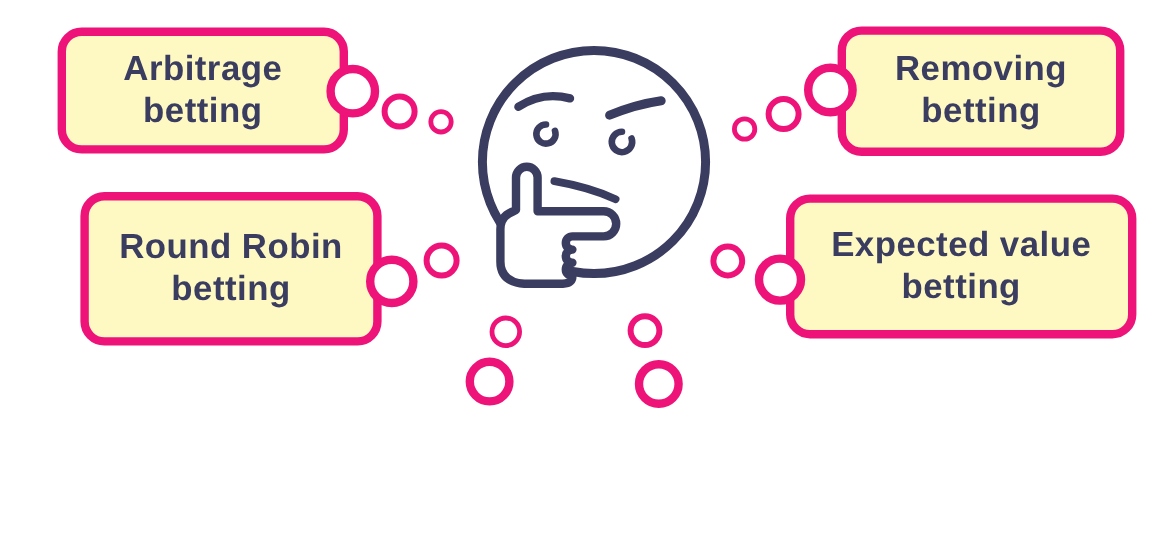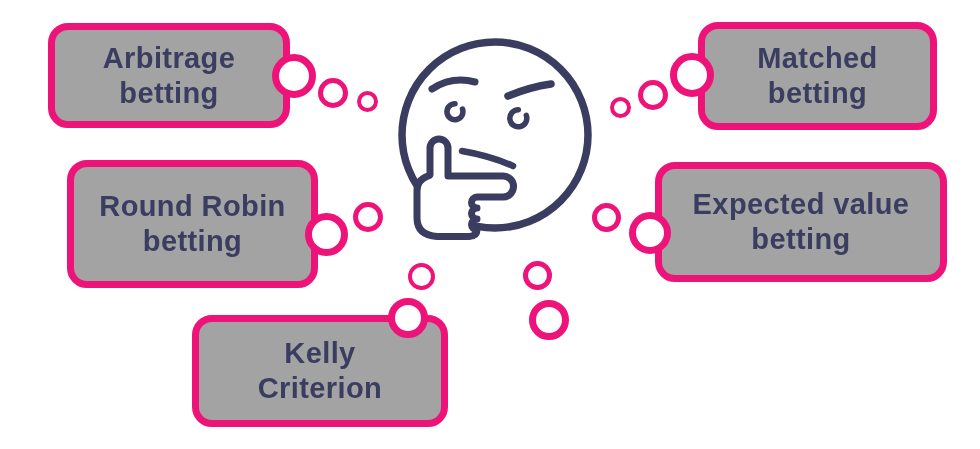--- a/index.html
+++ b/index.html
@@ -7,21 +7,21 @@
     position: relative;
     width: 980px;
     height: 449px;
     background: #ffffff;
     overflow: hidden;
     font-family: "Liberation Sans", sans-serif;
   }
   .bubble-box {
     position: absolute;
     box-sizing: border-box;
-    background: #a3a3a3;
+    background: #fef9c3;
     border: 7px solid var(--pink);
     border-radius: 20px;
     display: flex;
     align-items: center;
     justify-content: center;
     text-align: center;
     font-weight: bold;
     font-size: 29px;
     line-height: 1.2;
     letter-spacing: 0.4px;
@@ -85,31 +85,29 @@
     <path class="face-stroke" stroke-width="7" d="M 39 58 Q 59 45 82 51"></path>
     <path class="face-stroke" stroke-width="7.5" d="M 115 65 Q 137 56 158 53"></path>
     <path class="face-stroke" stroke-width="5.5" d="M 62 72.7 A 8 8 0 1 0 69.5 78"></path>
     <path class="face-stroke" stroke-width="5.5" d="M 125.3 78.8 A 8.5 8.5 0 1 0 133.3 84.4"></path>
     <path class="face-stroke" stroke-width="6.5" d="M 69 120 Q 98 125 120 135"></path>
   </svg>
 
   <div class="bubble-box" style="left:48px;  top:23px;  width:242px; height:105px;">Arbitrage
 betting</div>
 
-  <div class="bubble-box" style="left:698px; top:22px;  width:239px; height:108px;">Matched
+  <div class="bubble-box" style="left:698px; top:22px;  width:239px; height:108px;">Removing
 betting</div>
 
   <div class="bubble-box" style="left:67px;  top:160px; width:251px; height:128px;">Round Robin
 betting</div>
 
   <div class="bubble-box" style="left:655px; top:162px; width:292px; height:120px;">Expected value
 betting</div>
 
-  <div class="bubble-box" style="left:192px; top:315px; width:256px; height:112px;">Kelly
-Criterion</div>
 
 
   <div>
     <div class="tb" style="left:272px; top:54px; width:44px; height:44px; border-width:7px;"></div>
     <div class="tb" style="left:318px; top:78px; width:30px; height:30px; border-width:5px;"></div>
     <div class="tb" style="left:357px; top:91px; width:21px; height:21px; border-width:4.5px;"></div>
   </div>
 
   <div>
     <div class="tb" style="left:670px; top:53px; width:44px; height:44px; border-width:7px;"></div>

